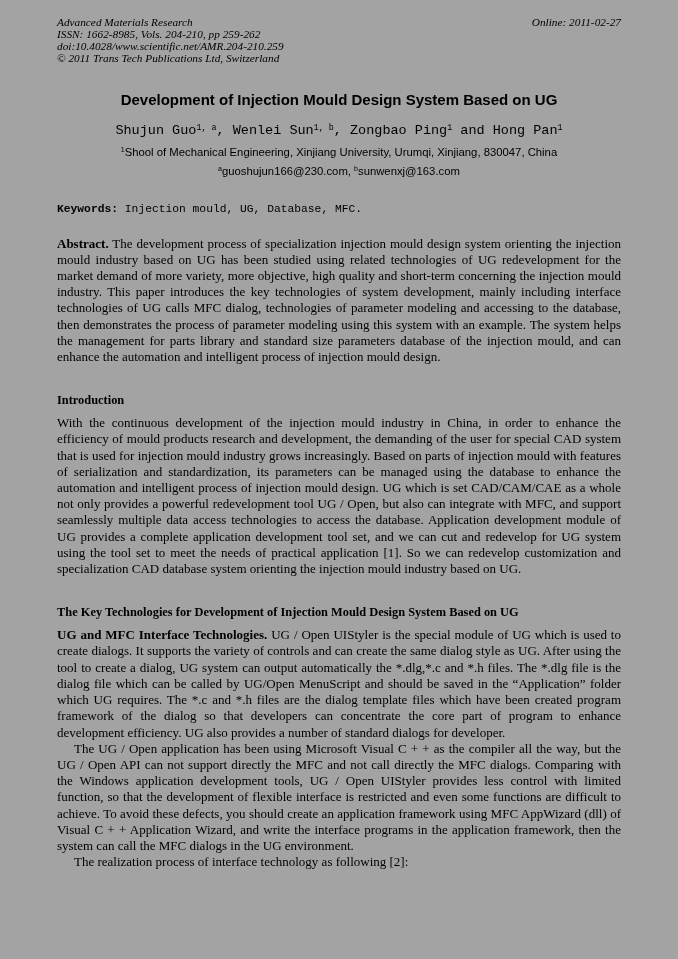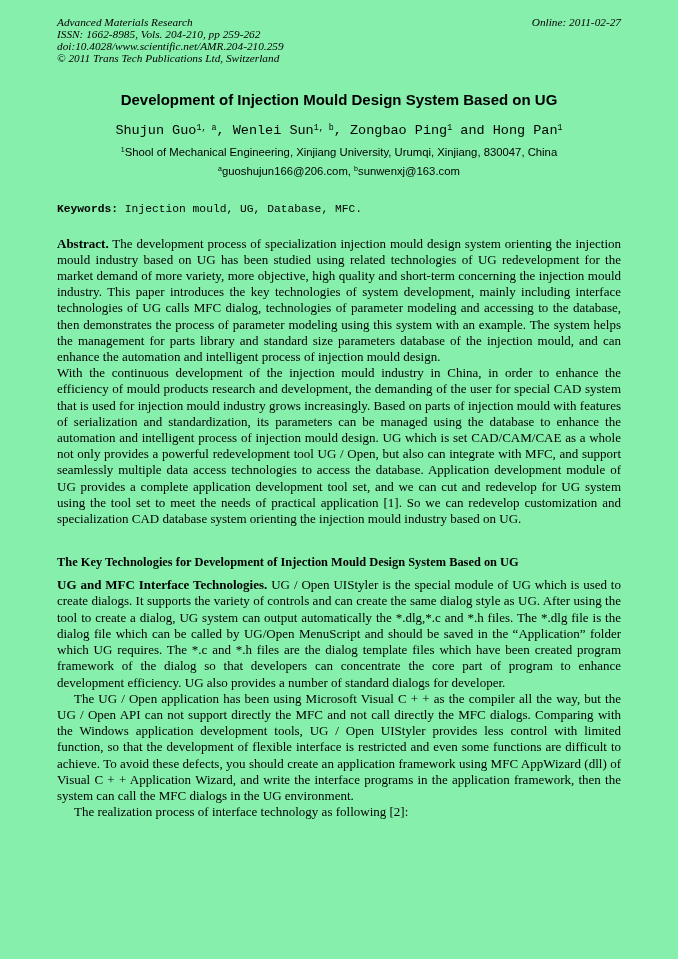--- a/index.html
+++ b/index.html
@@ -1,21 +1,21 @@
 <!DOCTYPE html>
 <html><head>
 <meta charset="utf-8">
 <style>
   * { box-sizing: border-box; }
   html, body { margin: 0; padding: 0; background: #ffffff; }
   .page {
     width: 678px;
     height: 959px;
     margin: 0 auto;
-    background: #86efac;
+    background: #a3a3a3;
     color: #000000;
     padding: 17px 57px 0 57px;
     overflow: hidden;
     position: relative;
   }
   
   .masthead {
     display: flex;
     justify-content: space-between;
     align-items: flex-start;
@@ -100,26 +100,27 @@
     </div>
     <div class="mast-right">Online: 2011-02-27</div>
   </header>
 
   <h1 class="paper-title">Development of Injection Mould Design System Based on UG</h1>
 
   <p class="byline"><span>Shujun Guo</span><sup>1, a</sup><span>, Wenlei Sun</span><sup>1, b</sup><span>, Zongbao Ping</span><sup>1</sup><span> and Hong Pan</span><sup>1</sup></p>
 
   <p class="affil"><sup>1</sup><span>Shool of Mechanical Engineering, Xinjiang University, Urumqi, Xinjiang, 830047, China</span></p>
 
-  <p class="emails"><sup>a</sup><span>guoshujun166@206.com, </span><sup>b</sup><span>sunwenxj@163.com</span></p>
+  <p class="emails"><sup>a</sup><span>guoshujun166@230.com, </span><sup>b</sup><span>sunwenxj@163.com</span></p>
 
   <p class="keywords"><b>Keywords:</b><span> Injection mould, UG, Database, MFC.</span></p>
 
   <p class="body-text abstract"><b>Abstract.</b><span> The development process of specialization injection mould design system orienting the injection mould industry based on UG has been studied using related technologies of UG redevelopment for the market demand of more variety, more objective, high quality and short-term concerning the injection mould industry. This paper introduces the key technologies of system development, mainly including interface technologies of UG calls MFC dialog, technologies of parameter modeling and accessing to the database, then demonstrates the process of parameter modeling using this system with an example. The system helps the management for parts library and standard size parameters database of the injection mould, and can enhance the automation and intelligent process of injection mould design.</span></p>
 
+  <h2 class="section-heading">Introduction</h2>
   <p class="body-text">With the continuous development of the injection mould industry in China, in order to enhance the efficiency of mould products research and development, the demanding of the user for special CAD system that is used for injection mould industry grows increasingly. Based on parts of injection mould with features of serialization and standardization, its parameters can be managed using the database to enhance the automation and intelligent process of injection mould design. UG which is set CAD/CAM/CAE as a whole not only provides a powerful redevelopment tool UG / Open, but also can integrate with MFC, and support seamlessly multiple data access technologies to access the database. Application development module of UG provides a complete application development tool set, and we can cut and redevelop for UG system using the tool set to meet the needs of practical application [1]. So we can redevelop customization and specialization CAD database system orienting the injection mould industry based on UG.</p>
 
   <h2 class="section-heading">The Key Technologies for Development of Injection Mould Design System Based on UG</h2>
   <p class="body-text"><b>UG and MFC Interface Technologies.</b><span> UG / Open UIStyler is the special module of UG which is used to create dialogs. It supports the variety of controls and can create the same dialog style as UG. After using the tool to create a dialog, UG system can output automatically the *.dlg,*.c and *.h files. The *.dlg file is the dialog file which can be called by UG/Open MenuScript and should be saved in the “Application” folder which UG requires. The *.c and *.h files are the dialog template files which have been created program framework of the dialog so that developers can concentrate the core part of program to enhance development efficiency. UG also provides a number of standard dialogs for developer.</span></p>
 
   <p class="body-text indent">The UG / Open application has been using Microsoft Visual C + + as the compiler all the way, but the UG / Open API can not support directly the MFC and not call directly the MFC dialogs. Comparing with the Windows application development tools, UG / Open UIStyler provides less control with limited function, so that the development of flexible interface is restricted and even some functions are difficult to achieve. To avoid these defects, you should create an application framework using MFC AppWizard (dll) of Visual C + + Application Wizard, and write the interface programs in the application framework, then the system can call the MFC dialogs in the UG environment.</p>
 
   <p class="body-text indent">The realization process of interface technology as following [2]:</p>
 
 </div>

